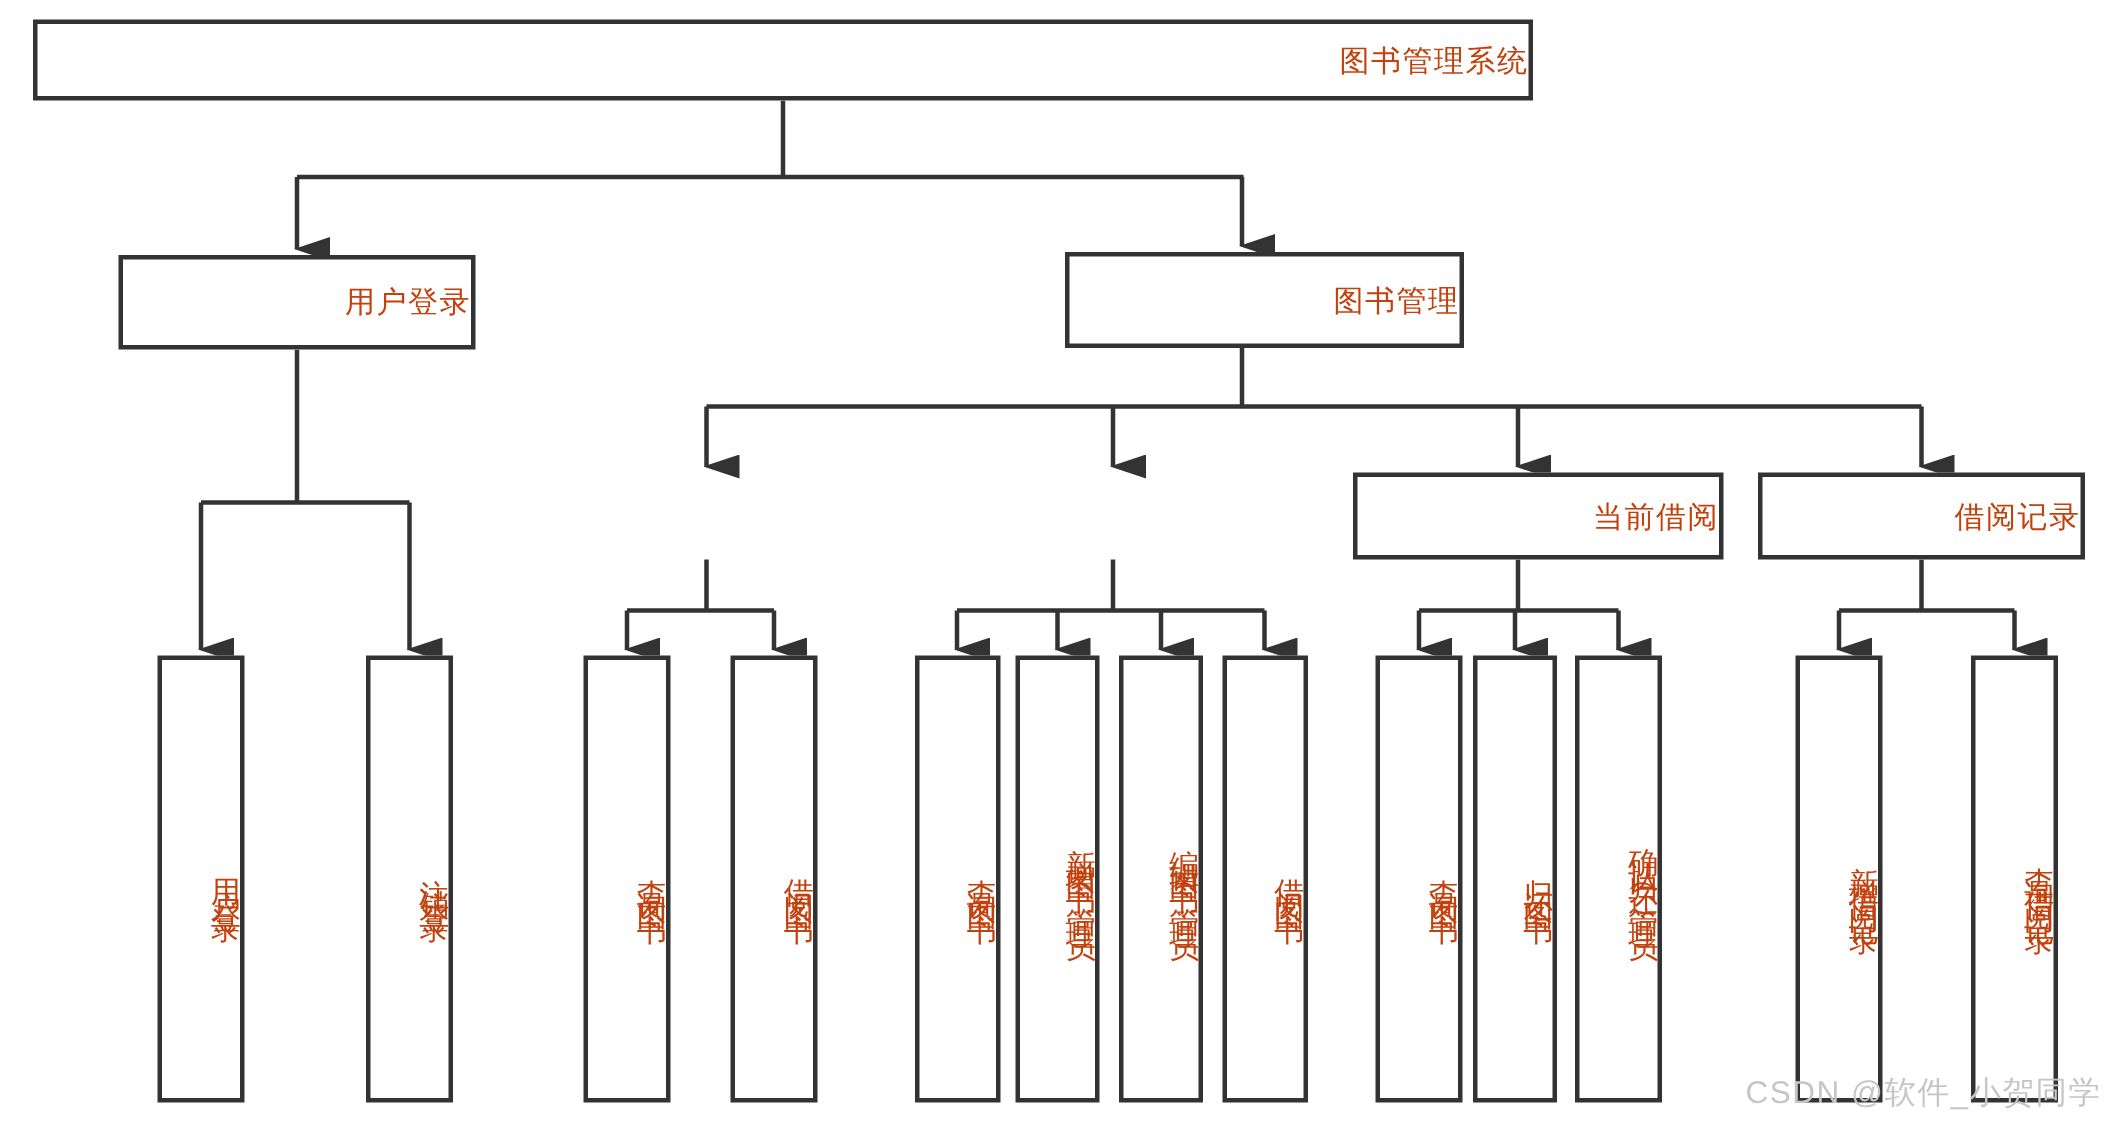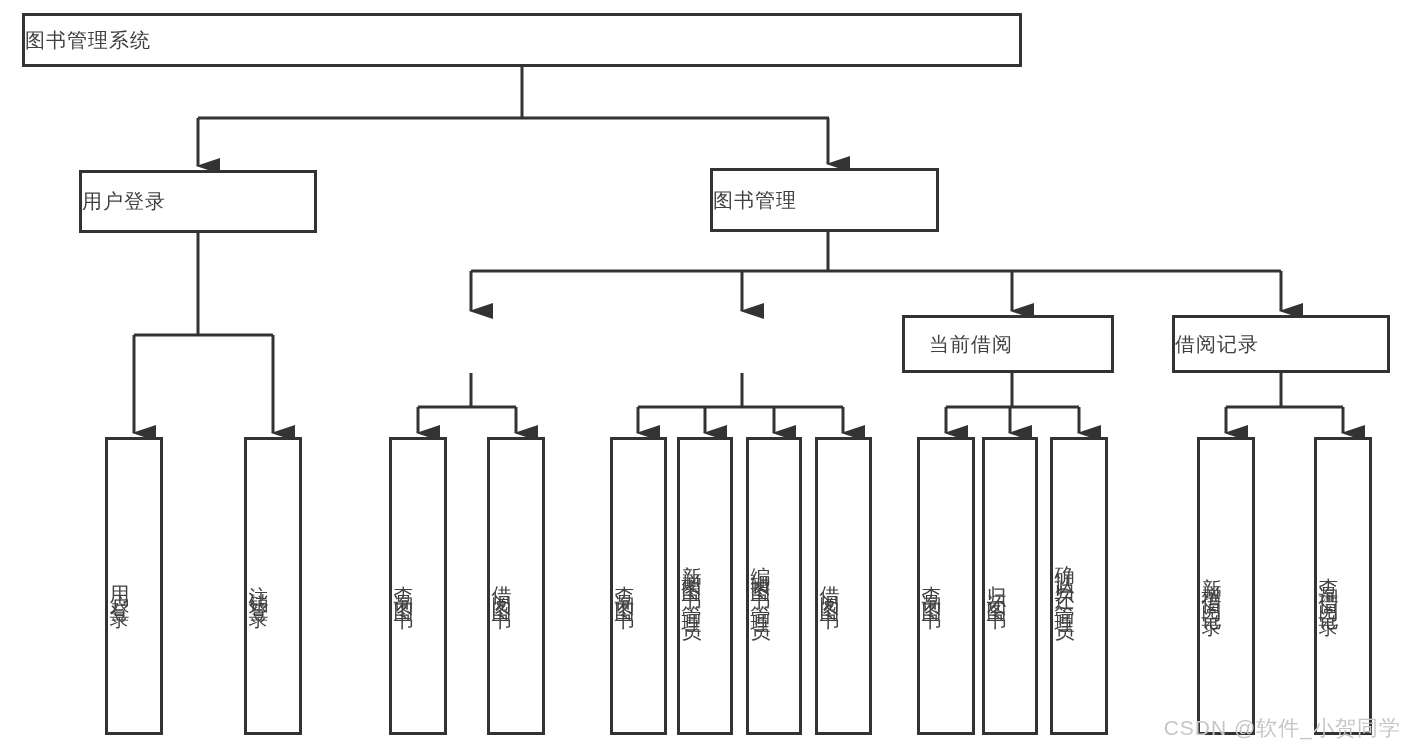--- a/index.html
+++ b/index.html
@@ -4,24 +4,23 @@
 <style>
   html,body{margin:0;padding:0;background:#ffffff;}
   body{font-family:"Liberation Sans","DejaVu Sans",sans-serif;}
   .stage{position:relative;width:1405px;height:747px;background:#fff;overflow:hidden;}
   .wires{position:absolute;left:0;top:0;z-index:0;}
   .node{
     position:absolute;
     box-sizing:border-box;
     background:#ffffff;
     border:3px solid #333333;
-    color:#404040;
-    display:flex;align-items:center;justify-content:flex-start;
+    color:#c2410c;
+    display:flex;align-items:center;justify-content:flex-end;
     z-index:1;
-    font-family:Liberation Mono, monospace;
   }
   .hnode{font-size:20px;letter-spacing:1px;}
   .vnode span{
     writing-mode:vertical-rl;
     text-orientation:mixed;
     font-size:20px;
     letter-spacing:8px;
     line-height:1;
     white-space:nowrap;
   }
@@ -90,25 +89,25 @@
     </g>
   </svg>
 
   <div class="node hnode" style="left:22px;top:13px;width:1000px;height:54px;">
     <span>图书管理系统</span>
   </div>
 
   <div class="node hnode" style="left:79px;top:170px;width:238px;height:63px;">
     <span>用户登录</span>
   </div>
-  <div class="node hnode" style="left:710px;top:168px;width:229px;height:64px;">
+  <div class="node hnode" style="left:710px;top:168px;width:266px;height:64px;">
     <span>图书管理</span>
   </div>
 
-  <div class="node hnode" style="left:902px;top:315px;width:212px;height:58px;padding-left:24px;">
+  <div class="node hnode" style="left:902px;top:315px;width:247px;height:58px;padding-left:24px;">
     <span>当前借阅</span>
   </div>
   <div class="node hnode" style="left:1172px;top:315px;width:218px;height:58px;">
     <span>借阅记录</span>
   </div>
 
   <div class="node vnode" style="left:105px;top:437px;width:58px;height:298px;">
     <span>用户登录</span>
   </div>
   <div class="node vnode" style="left:244px;top:437px;width:58px;height:298px;">

